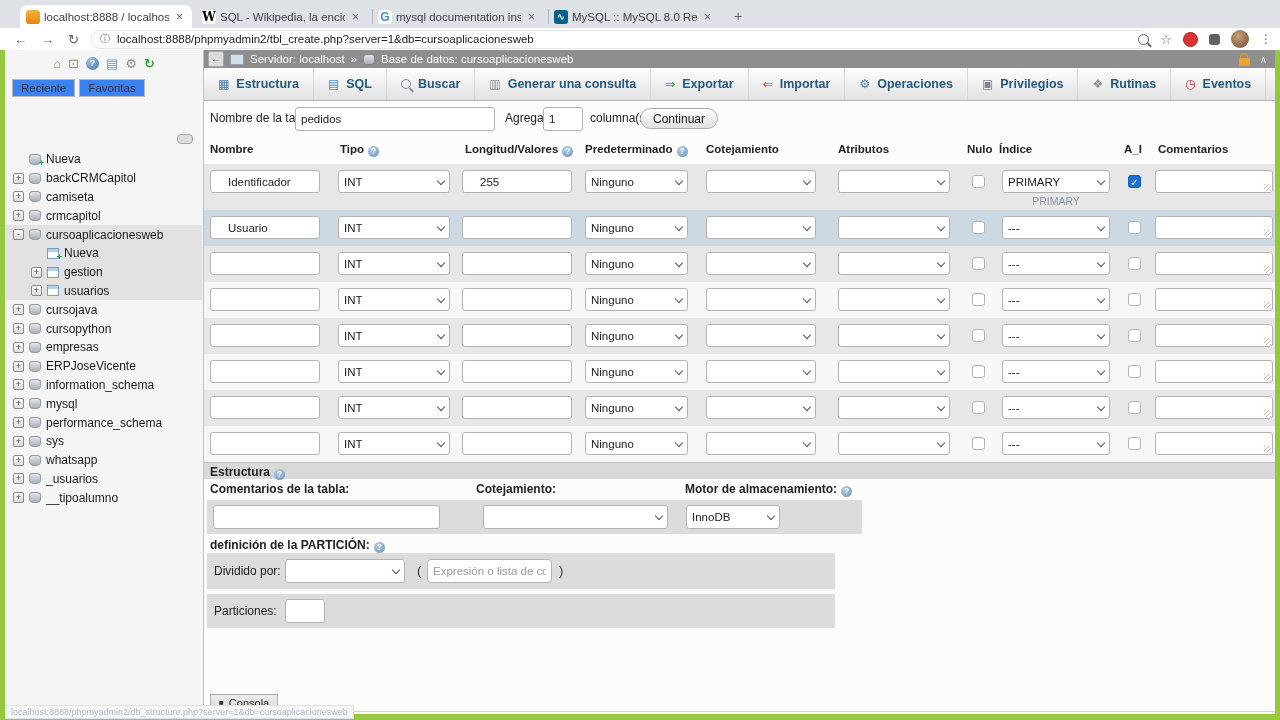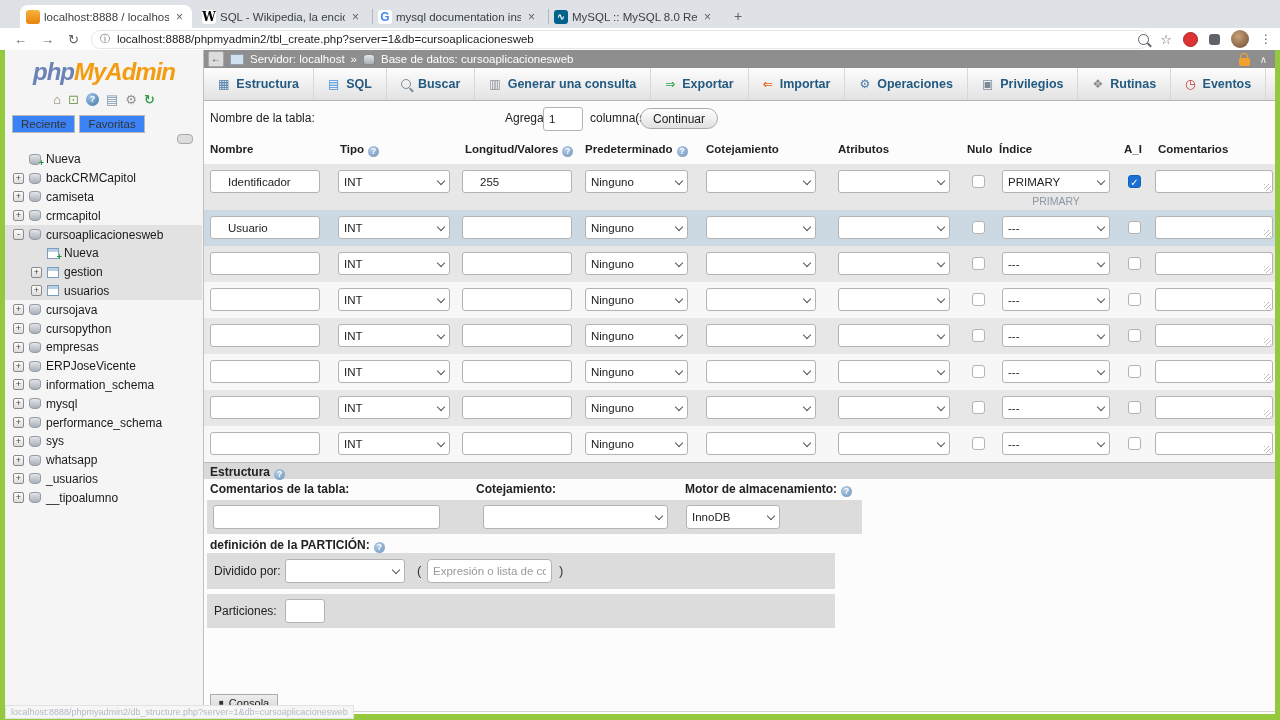--- a/index.html
+++ b/index.html
@@ -242,23 +242,20 @@
 <div class="tb-right">
   <span class="zoomicon"></span>
   <span class="star">☆</span>
   <span class="ext-red"></span>
   <span class="ext-puzzle"></span>
   <span class="avatar"></span>
   <span class="menu3">⋮</span>
 </div>
 
 <div class="sidebar">
-  <div class="logo">
-    <span class="php">php</span><span class="rest">MyAdmin</span>
-  </div>
   <div class="side-icons">
     <span class="g g-home">⌂</span>
     <span class="g g-door">⊡</span>
     <span class="qball">?</span>
     <span class="g g-doc">▤</span>
     <span class="g g-gear">⚙</span>
     <span class="g g-refresh">↻</span>
   </div>
   <div class="panel-tabs">
     <span class="ptab">Reciente</span>
@@ -437,20 +434,21 @@
       </div>
     <div class="ntab">
         <span class="nticon ic-events">◷</span>
         <span>Eventos</span>
       </div>
     <div class="ntab"></div>
   </div>
 
   <div class="tform">
     <span class="lbl l-tname">Nombre de la tabla:</span>
+    <input type="text" class="inp i-tname" value="pedidos" style="">
     <span class="lbl l-add">Agregar</span>
     <input type="text" class="inp i-count" value="1" style="">
     <span class="lbl l-cols">columna(s)</span>
     <button class="btn b-continue">Continuar</button>
   </div>
 
   <div class="cheaders">
     <span class="ch" style="left:6px">Nombre</span>
     <span class="ch" style="left:136px"><span>Tipo</span><span class="help"></span></span>
     <span class="ch" style="left:261px"><span>Longitud/Valores</span><span class="help"></span></span>

